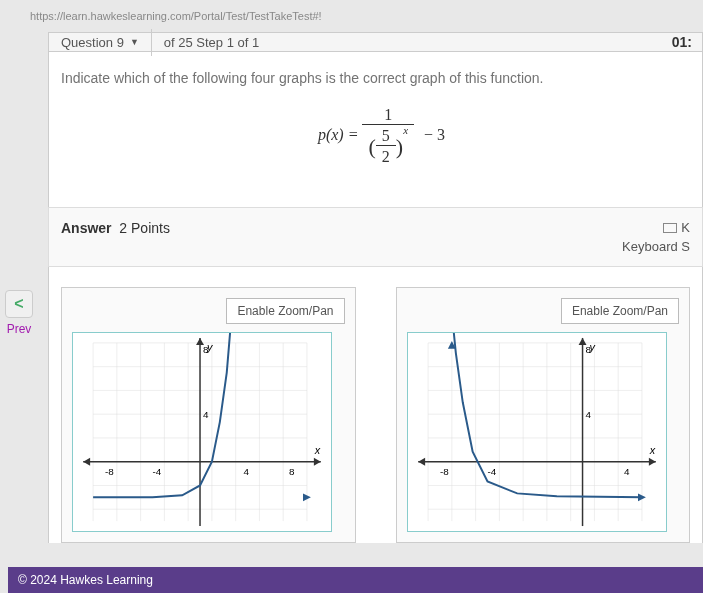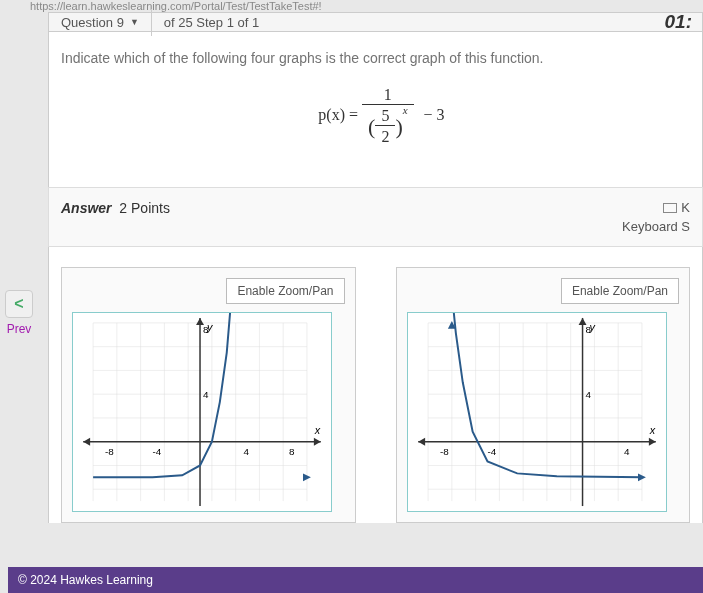--- a/index.html
+++ b/index.html
@@ -7,21 +7,21 @@
       font-family: Arial, sans-serif;
       background: #e8e8e8;
       width: 703px;
       height: 593px;
       overflow: hidden;
       position: relative;
     }
     .url-bar {
       font-size: 11px;
       color: #888;
-      padding: 0 30px;
+      padding: 10px 30px;
       background: #e8e8e8;
     }
     .question-header {
       display: flex;
       align-items: center;
       background: #f5f5f5;
       margin-left: 48px;
       border: 1px solid #ccc;
       height: 20px;
     }
@@ -35,24 +35,23 @@
       gap: 6px;
     }
     .step-info {
       padding: 6px 12px;
       font-size: 13px;
       color: #555;
       flex: 1;
     }
     .timer {
       padding: 18px 10px;
-      font-size: 19px;
+      font-size: 14px;
       color: #333;
       font-weight: bold;
-      font-style: italic;
     }
     .content-area {
       background: #fff;
       margin-left: 48px;
       padding: 18px 0 0 12px;
       min-height: 155px;
       border-left: 1px solid #ccc;
       border-right: 1px solid #ccc;
     }
     .question-text {
@@ -78,21 +77,21 @@
     .answer-section {
       background: #f9f9f9;
       margin-left: 48px;
       padding: 12px;
       border: 1px solid #ddd;
       display: flex;
       justify-content: space-between;
       align-items: flex-start;
     }
     .answer-label { font-size: 14px; color: #333; }
-    .answer-label b { font-weight: bold; font-style: italic; }
+    .answer-label b { font-weight: bold; }
     .keyboard-area { text-align: right; font-size: 13px; color: #555; }
     .keyboard-link { display: flex; align-items: center; gap: 4px; margin-bottom: 4px; justify-content: flex-end; }
     .nav-prev {
       position: absolute;
       left: 0;
       top: 290px;
       text-align: center;
       width: 38px;
     }
     .nav-prev-btn {
@@ -164,21 +163,21 @@
     <span>Question 9</span>
     <span class="chevron-down">▼</span>
   </div>
   <div class="step-info">of 25 Step 1 of 1</div>
   <div class="timer">01:</div>
 </div>
 
 <div class="content-area">
   <div class="question-text">Indicate which of the following four graphs is the correct graph of this function.</div>
   <div class="formula">
-    <span style="">p(x) =</span>
+    <span style="font-style:italic">p(x) =</span>
     <span class="frac">
       <span class="num">1</span>
       <span class="den">
         <span style="font-size:22px;vertical-align:middle">(</span><span class="paren-frac"><span class="frac"><span class="num">5</span><span class="den">2</span></span></span><span style="font-size:22px;vertical-align:middle">)</span><sup style="font-style:italic;font-size:11px;position:relative;top:-10px">x</sup>
       </span>
     </span>
     <span style="margin-left:6px">− 3</span>
   </div>
 </div>
 

